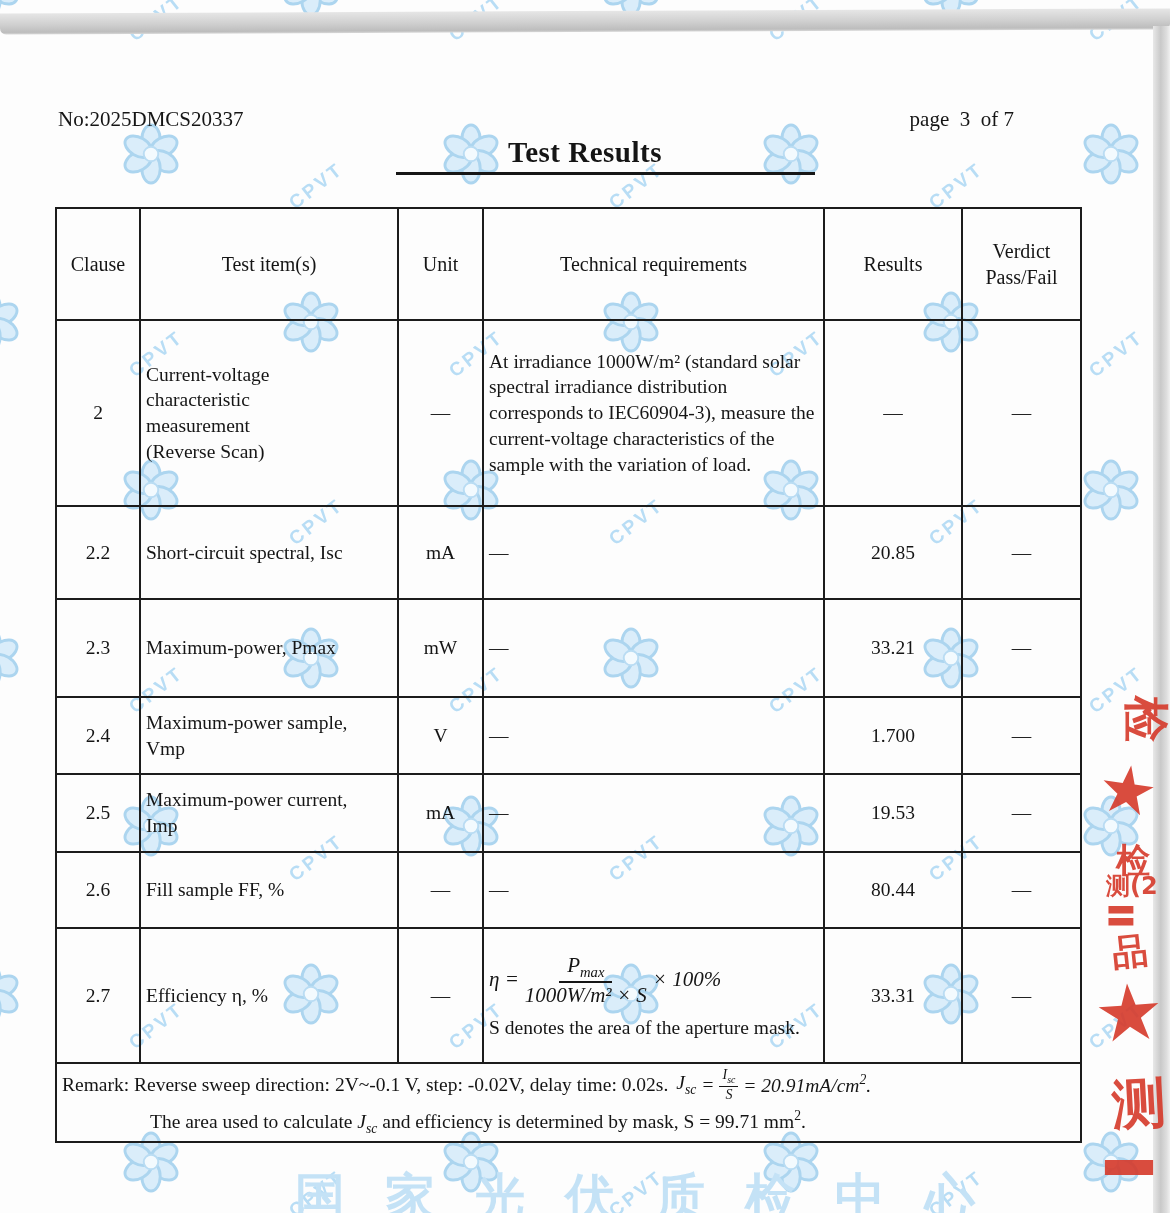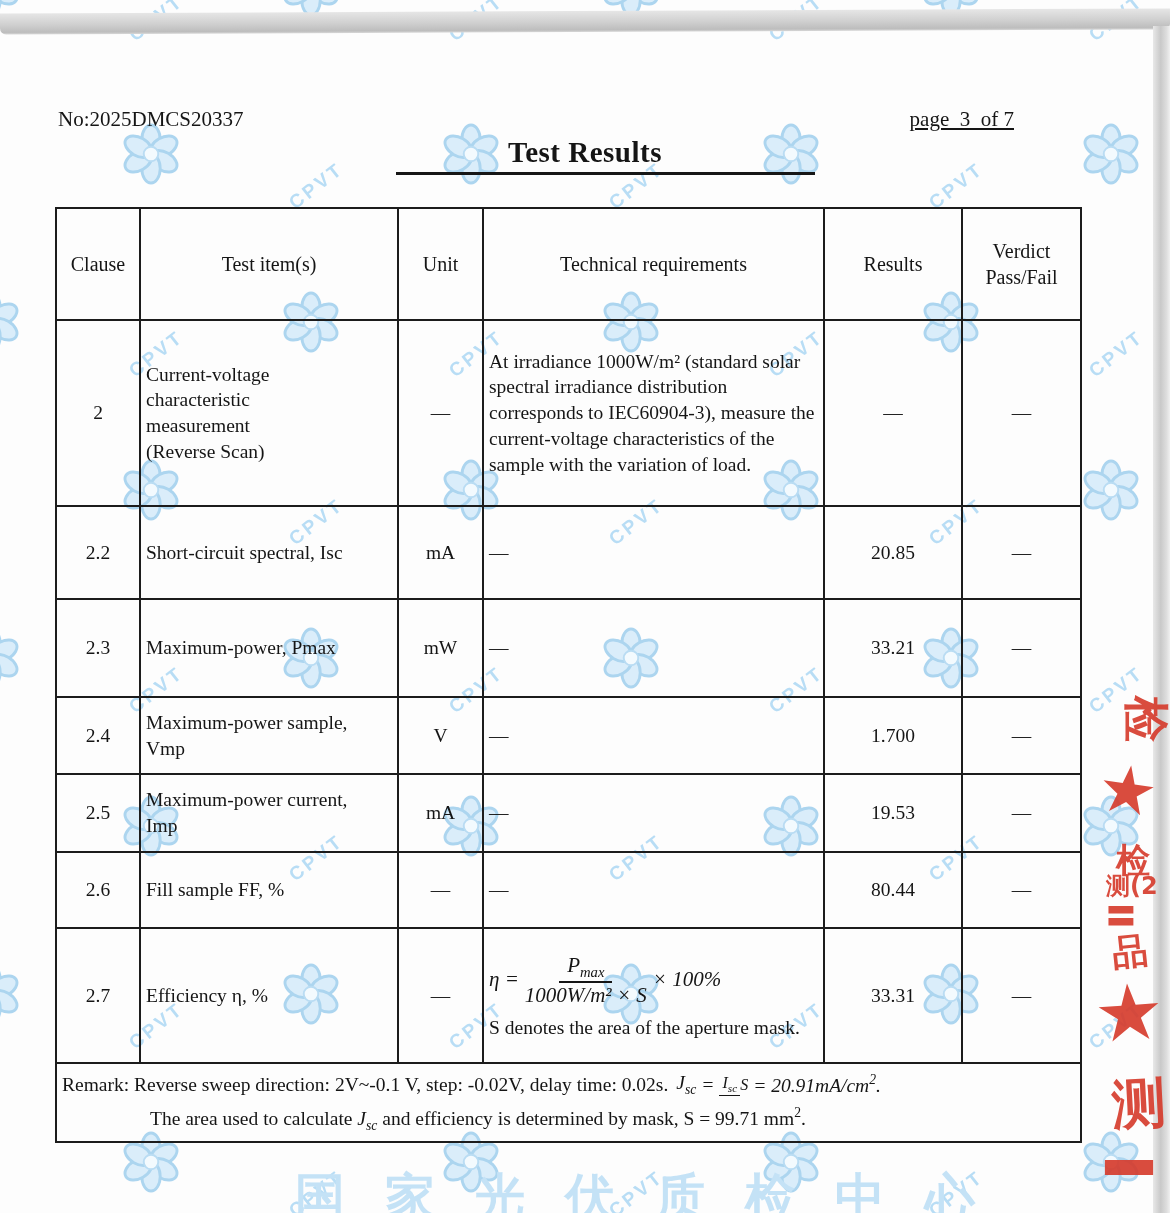--- a/index.html
+++ b/index.html
@@ -19,21 +19,21 @@
     position:absolute;left:0;top:11px;width:1170px;height:21px;z-index:6;
     background:linear-gradient(#e6e6e6,#cfcfcf 55%,#bdbdbd 90%,#d8d8d8);
     border-radius:0 0 6px 6px;transform:rotate(-0.25deg);
   }
   #right-edge{
     position:absolute;top:26px;left:1153px;width:17px;height:1187px;z-index:6;
     background:linear-gradient(90deg,#e8e8e8,#c9c9c9 45%,#dedede 80%,#f0f0f0);
   }
   
   .doc-no{position:absolute;left:58px;top:107px;font-size:21px;z-index:3;}
-  .page-label{position:absolute;right:156px;top:107px;font-size:21px;white-space:pre;z-index:3;text-decoration:underline;}
+  .page-label{position:absolute;right:156px;top:107px;font-size:21px;white-space:pre;z-index:3;}
   .title-wrap{position:absolute;left:0;top:136px;width:1170px;text-align:center;z-index:3;}
   .title{font-size:29px;font-weight:bold;letter-spacing:.5px;}
   .title-underline{position:absolute;left:396px;top:172px;width:419px;height:3px;background:#161616;z-index:3;}
   
   table.results{
     position:absolute;left:55px;top:207px;width:1025px;z-index:3;
     border-collapse:collapse;table-layout:fixed;font-size:19.5px;line-height:1.32;
   }
   table.results td,table.results th{
     border:2px solid #1c1c1c;padding:2px 5px;vertical-align:middle;
@@ -49,21 +49,21 @@
   .eq-row{display:flex;align-items:center;gap:6px;font-style:italic;font-size:21px;margin:2px 0 8px 0;}
   .frac{display:inline-flex;flex-direction:column;align-items:center;line-height:1.15;}
   .frac .num{border-bottom:2px solid #151515;padding:0 8px;}
   sub.mini{font-size:70%;}
   sup.mini{font-size:70%;}
   .note{font-style:normal;}
   
   .remark-cell{padding:4px 8px;vertical-align:middle;}
   .remark-l1{display:flex;align-items:center;gap:8px;flex-wrap:nowrap;}
   .remark-math{display:inline-flex;align-items:center;gap:5px;font-style:italic;}
-  .remark-frac{display:inline-flex;flex-direction:row;align-items:center;font-size:16px;line-height:1.1;}
+  .remark-frac{display:inline-flex;flex-direction:column;align-items:center;font-size:14px;line-height:1.1;}
   .remark-frac .num{border-bottom:1.5px solid #151515;padding:0 3px;}
   .remark-l2{padding-left:88px;margin-top:5px;}
   
   .stamp{position:absolute;z-index:8;color:#d6392a;font-weight:bold;opacity:.9;
     font-family:"DejaVu Sans","Liberation Sans",sans-serif;pointer-events:none;}
   
   .bottom-cjk{
     position:absolute;left:295px;top:1164px;z-index:2;font-size:50px;letter-spacing:40px;
     color:#c4e2f6;font-family:"DejaVu Sans","Liberation Sans",sans-serif;font-weight:bold;white-space:nowrap;
   }

